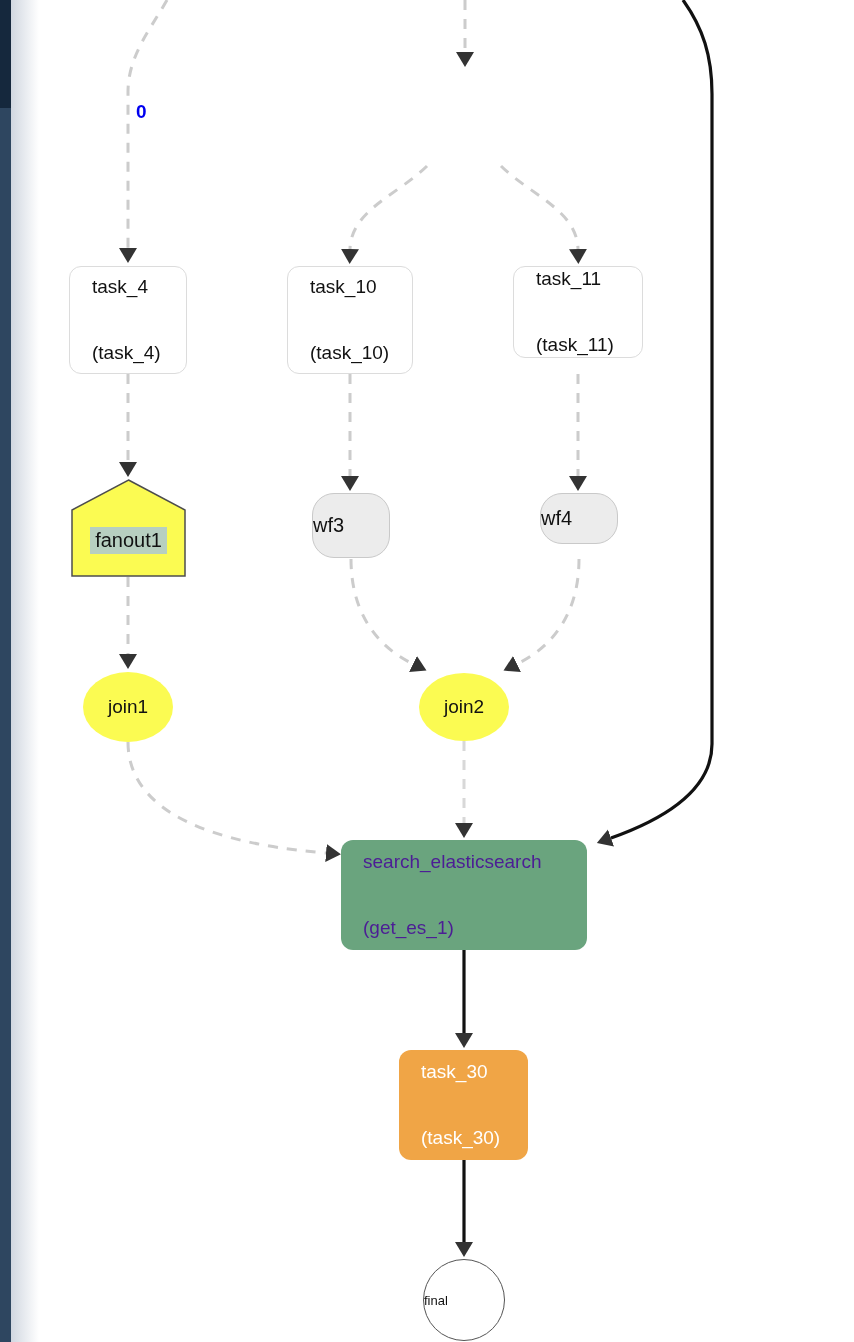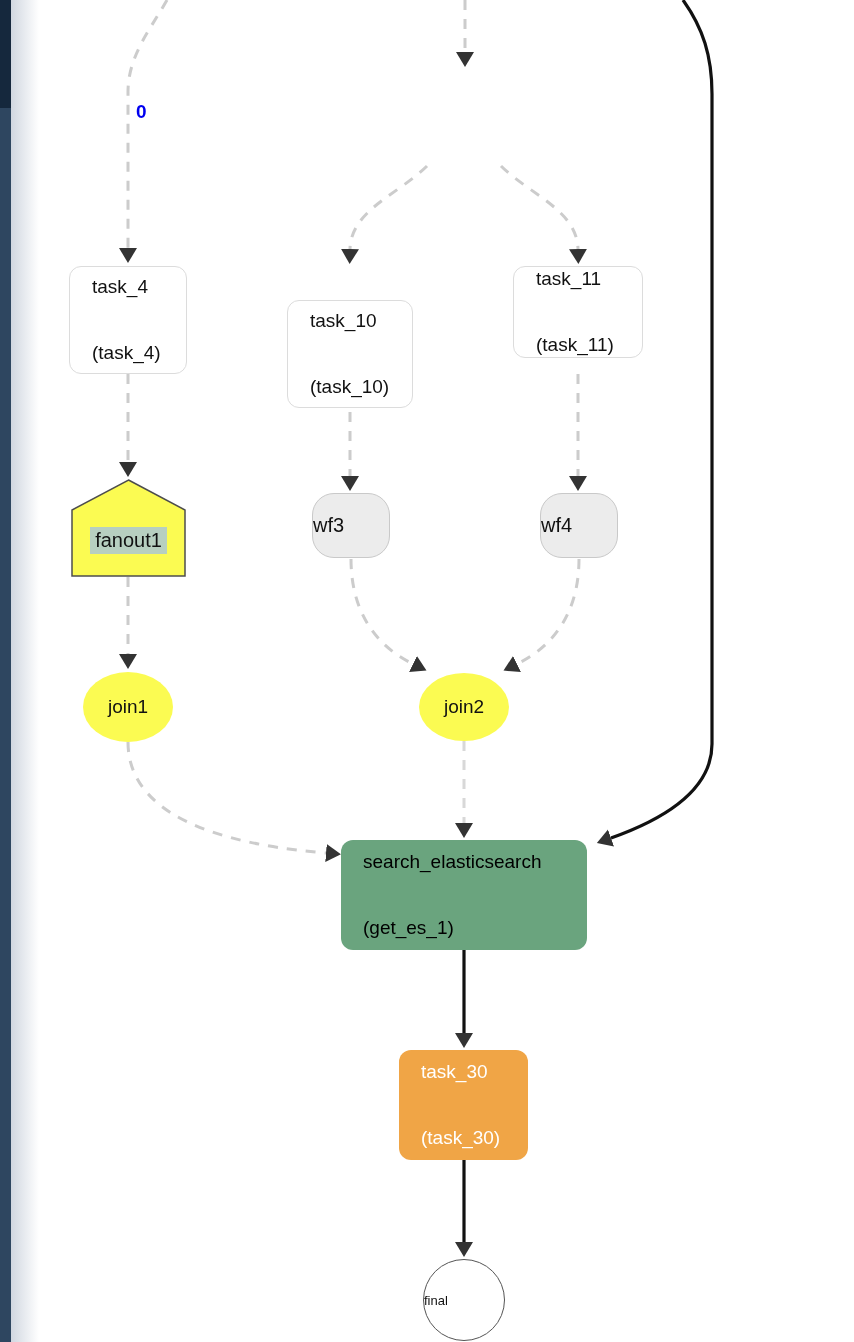--- a/index.html
+++ b/index.html
@@ -20,21 +20,21 @@
   .edge-dashed-light { fill: none; stroke: #d8d8d8; stroke-width: 3; stroke-dasharray: 10 9; }
   .edge-solid { fill: none; stroke: var(--edge-solid, #111); stroke-width: 3.2; }
   .arrowhead { fill: var(--arrowhead, #333); }
 
   .node { position: absolute; z-index: 2; display: flex; align-items: center; cursor: pointer; }
 
   
   .box { flex-direction: column; align-items: flex-start; justify-content: center;
          row-gap: 22px; padding-left: 22px; border-radius: 12px; font-size: 19px; gap: 44px; }
   .box-white { background: var(--node-white-fill, #fff); border: 1.5px solid #dcdcdc; }
-  .box-green { background: var(--node-green, #6aa47e); color: #000000; border: none; }
+  .box-green { background: var(--node-green, #6aa47e); color: #4c1d95; border: none; }
   .box-orange { background: var(--node-orange, #f0a546); color: #fff; border: none; }
 
   
   .box-gray { background: var(--node-gray-fill, #ececec); border: 1.5px solid #c9c9c9;
               border-radius: 22px; font-size: 20px; }
 
   
   .house { justify-content: center; }
   .house svg { position: absolute; left: 0; top: 0; width: 100%; height: 100%; }
   .house .lbl { position: relative; z-index: 2; padding-top: 14px; font-size: 20px; }
@@ -82,42 +82,42 @@
   </svg>
 
   <div class="edge-label" style="left:136px; top:101px;">0</div>
 
 
   <div class="node box box-white" style="left:69px; top:266px; width:118px; height:108px;">
     <span>task_4</span>
     <span>(task_4)</span>
   </div>
 
-  <div class="node box box-white" style="left:287px; top:266px; width:126px; height:108px;margin-top:34px;">
+  <div class="node box box-white" style="left:287px; top:266px; width:126px; height:108px;">
     <span>task_10</span>
     <span>(task_10)</span>
   </div>
 
   <div class="node box box-white" style="left:513px; top:266px; width:130px; height:92px;">
     <span>task_11</span>
     <span>(task_11)</span>
   </div>
 
   <div class="node house" style="left:71px; top:479px; width:115px; height:98px;">
     <svg viewBox="0 0 115 98" preserveAspectRatio="none">
       <polygon points="57.5,1 114,31 114,97 1,97 1,31" fill="var(--node-yellow)" stroke="#4d4d4d" stroke-width="1.5"></polygon>
     </svg>
     <span class="lbl selected">fanout1</span>
   </div>
 
   <div class="node box-gray" style="left:312px; top:493px; width:78px; height:65px;">
     <span>wf3</span>
   </div>
 
-  <div class="node box-gray" style="left:540px; top:493px; width:78px; height:65px;">
+  <div class="node box-gray" style="left:540px; top:493px; width:78px; height:51px;">
     <span>wf4</span>
   </div>
 
   <div class="node ellipse" style="left:83px; top:672px; width:90px; height:70px;">
     <span>join1</span>
   </div>
 
   <div class="node ellipse" style="left:419px; top:673px; width:90px; height:68px;">
     <span>join2</span>
   </div>

